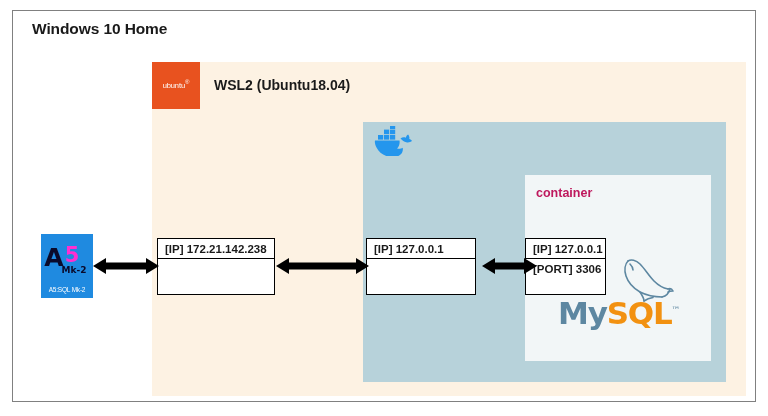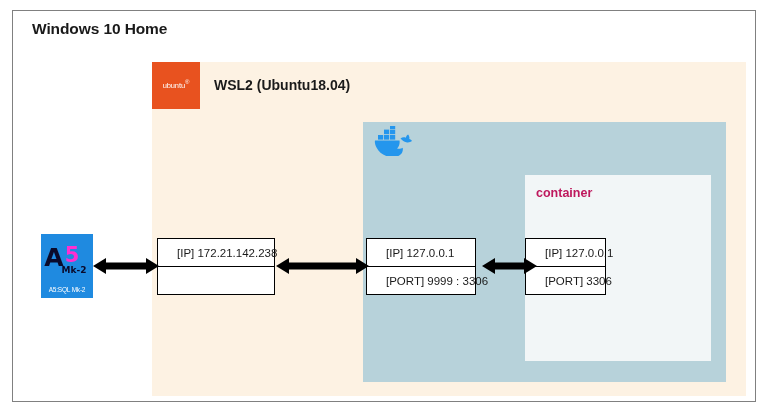--- a/index.html
+++ b/index.html
@@ -192,28 +192,29 @@
   }
 
   
   .info-box {
     position: absolute;
     background: #ffffff;
     border: 1.8px solid #000000;
     box-sizing: border-box;
   }
   .info-box .row {
-    height: 28px;
+    height: 20px;
     display: flex;
     align-items: center;
-    padding-left: 19px;
+    padding-left: 7px;
     font-size: 11.5px;
     color: #1a1a1a;
     box-sizing: border-box;
     white-space: nowrap;
+    font-weight: bold;
   }
   .info-box .row.top {
     border-bottom: 1.8px solid #000000;
   }
   #box-host  { left: 157px; top: 238px; width: 118px; height: 57px; }
   #box-wsl   { left: 366px; top: 238px; width: 110px; height: 57px; }
   #box-cont  { left: 525px; top: 238px; width: 81px;  height: 57px; }
 
   
   .arrow {
@@ -247,37 +248,50 @@
         <rect x="18" y="-1.6" width="5.2" height="4.6"></rect>
         <path d="M1 14.6 h26.5 c0.6 3.4 -0.6 6.1 -2.4 7.9 c1.9 0.4 4.3 0.1 5.6 -0.8 c0.5 2.1 -0.2 4.6 -1.4 6.1 c-2.4 2.9 -6.6 3.6 -10.6 3.2 c-6.2 -0.6 -11.6 -4.2 -14.2 -9.5 c-1.2 -2.4 -1.8 -4.6 -1.6 -6.6 c0.1 -0.2 0.2 -0.3 0.1 -0.3 z"></path>
         <path d="M28.5 12.4 c1.6 -1.2 3.6 -1.4 5.3 -0.7 c0.3 -1.4 1.2 -2.6 2.3 -3.2 c1.1 1.2 1.6 3 1.2 4.6 c1.1 0.3 2.1 1 2.7 1.9 c-1.6 1.3 -3.8 1.7 -5.8 1.2 c-1.9 -0.5 -4.1 -1.9 -5.7 -3.8 z"></path>
       </g>
     </svg>
   </div>
 
   <div id="container-region"></div>
   <div id="container-label">container</div>
 
+  <div id="mysql-logo">
+    <svg id="mysql-dolphin" viewBox="0 0 62 46" aria-hidden="true">
+      <g fill="none" stroke="#5d87a1" stroke-width="1.6" stroke-linecap="round" stroke-linejoin="round">
+        <path d="M14 3 C17 1 22 2 26 6 C31 11 35 18 40 23 C44 27 49 30 54 31"></path>
+        <path d="M14 3 C11 6 10 12 12 18 C14 24 19 30 26 34 C32 37 40 39 48 39"></path>
+        <path d="M48 39 C52 38 55 35 56 31"></path>
+        <path d="M54 31 C56 30 58 31 59 33 C57 33 55 33 54 34"></path>
+        <path d="M26 34 C28 37 30 40 30 43"></path>
+        <path d="M30 43 C33 41 36 40 39 39.5"></path>
+        <path d="M16 6 C18 8 19 10 19 12"></path>
+      </g>
+    </svg>
+    <div id="mysql-wordmark"><span class="my">My</span><span class="sql">SQL</span><span class="tm">™</span></div>
+  </div>
 
   <div id="app-icon">
     <svg class="glyph" viewBox="0 0 52 36" aria-hidden="true">
       <text x="13" y="26" font-family="DejaVu Sans, sans-serif" font-size="25" font-weight="bold" fill="#0a0a2a" text-anchor="middle">A</text>
       <text x="31" y="22" font-family="DejaVu Sans, sans-serif" font-size="21" font-weight="bold" fill="#ff2fd0" text-anchor="middle">5</text>
       <text x="33" y="33" font-family="DejaVu Sans, sans-serif" font-size="9" font-weight="bold" fill="#0a0a2a" text-anchor="middle">Mk-2</text>
     </svg>
     <div class="caption">A5:SQL Mk-2</div>
   </div>
 
   <div class="info-box" id="box-host">
     <div class="row top">[IP] 172.21.142.238</div>
   </div>
 
   <div class="info-box" id="box-wsl">
     <div class="row top">[IP] 127.0.0.1</div>
-    <div class="row">[PORT] 9999 : 3306</div>
   </div>
 
   <div class="info-box" id="box-cont">
     <div class="row top">[IP] 127.0.0.1</div>
     <div class="row">[PORT] 3306</div>
   </div>
 
   <svg class="arrow" style="left:93px; top:255px; width:66px;" viewBox="0 0 66 22" aria-hidden="true">
     <g fill="#000000">
       <rect x="11" y="7.5" width="44" height="7"></rect>

